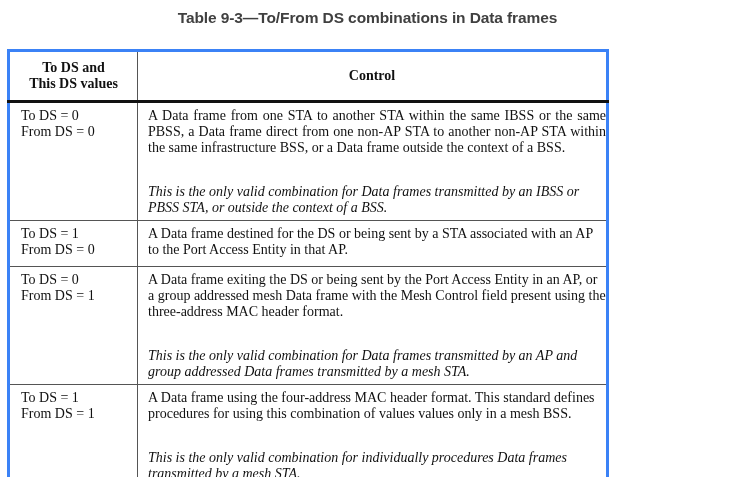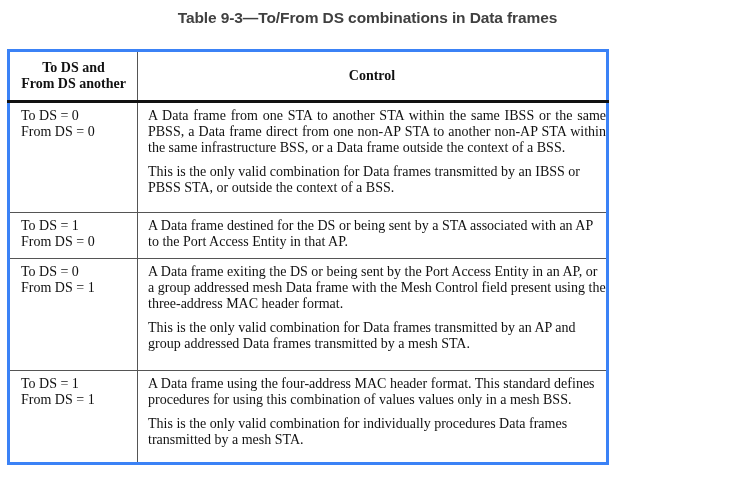--- a/index.html
+++ b/index.html
@@ -58,38 +58,38 @@
       padding: 5px 10px 4px 10px;
       border-top: 1px solid #555555;
       border-right: 1px solid #555555;
     }
     table.ds-table td:last-child { border-right: none; padding-right: 0; }
     table.ds-table td.val {
       padding-left: 11px;
     }
     .val-line { display: block; white-space: nowrap; }
     .para { margin: 0; text-align: justify; }
-    .para + .para { margin-top: 8px; }
+    .para + .para { margin-top: 28px; font-style: italic; }
     .para.left { text-align: left; }
   </style>
 </head>
 <body>
 
 <div class="caption">Table 9-3—To/From DS combinations in Data frames</div>
 
 <table class="ds-table">
   <colgroup>
       <col class="c1">
       <col class="c2">
     </colgroup>
   <thead>
     <tr>
       <th>
         <span class="val-line">To DS and</span>
-        <span class="val-line">From DS another</span>
+        <span class="val-line">This DS values</span>
       </th>
       <th>Control</th>
     </tr>
   </thead>
   <tbody>
     <tr style="height:111px;">
       <td class="val">
         <span class="val-line">To DS = 0</span>
         <span class="val-line">From DS = 0</span>
       </td>

